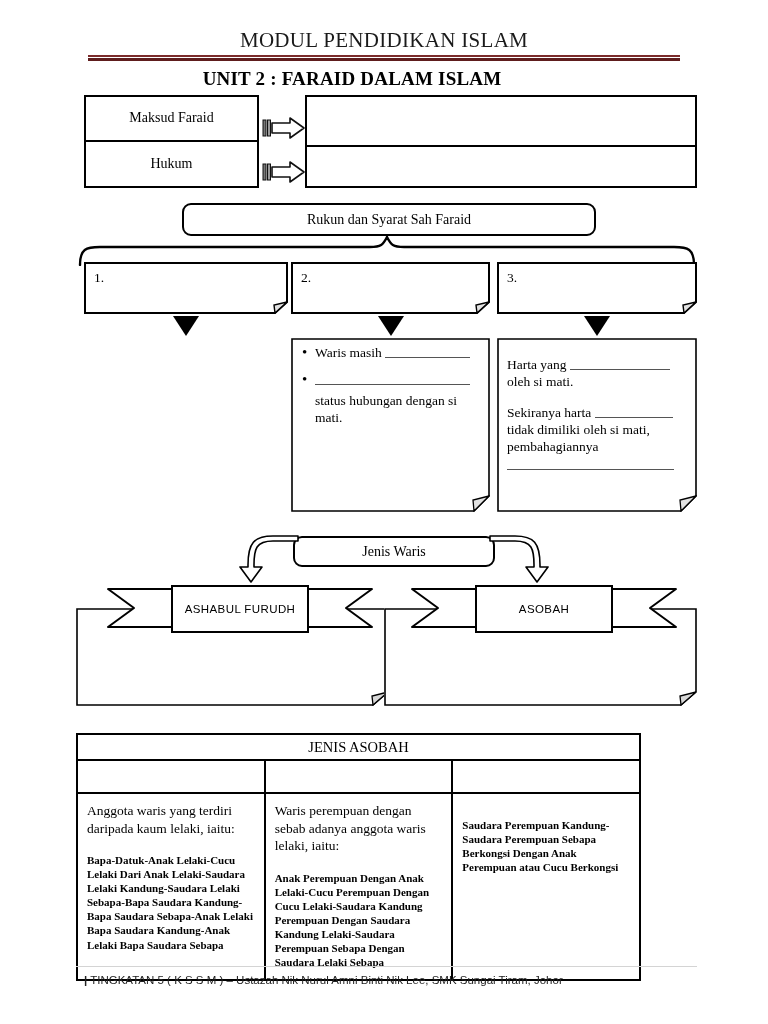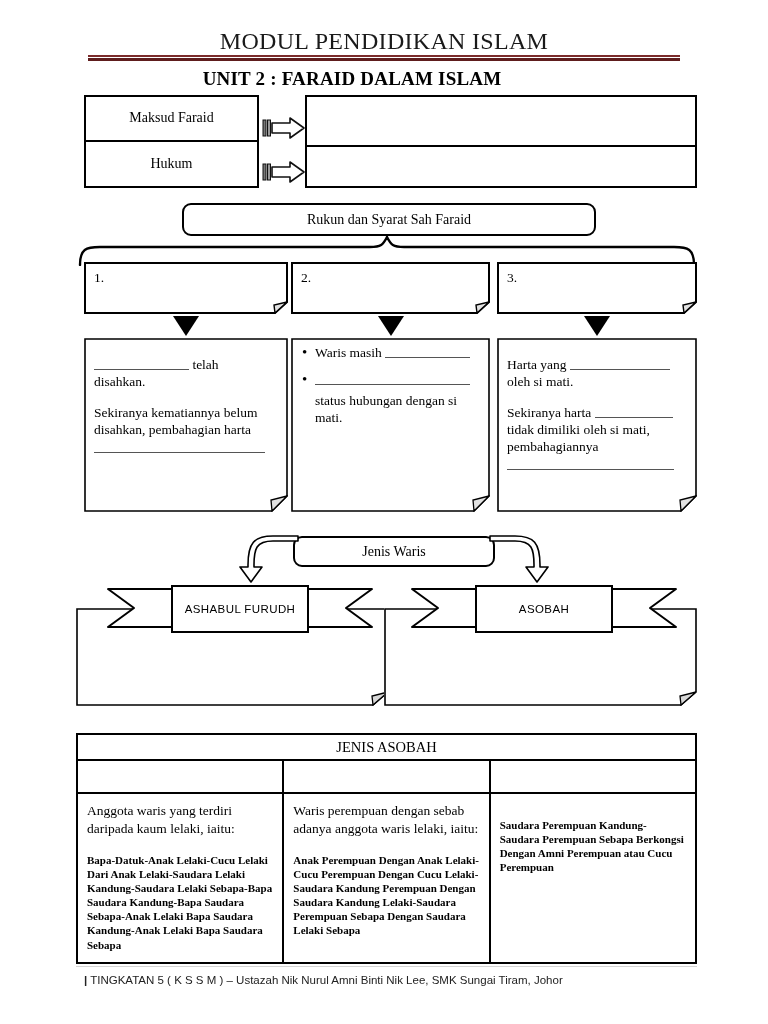--- a/index.html
+++ b/index.html
@@ -10,21 +10,21 @@
     color: #000;
     overflow: hidden;
   }
   .page { position: relative; width: 768px; height: 1024px; }
 
   
   .doc-title {
     position: absolute; left: 0; top: 28px; width: 768px;
     text-align: center;
     font-family: "Liberation Serif", serif;
-    font-size: 24px; letter-spacing: .3px; color: #1a1a1a;
+    font-size: 21px; letter-spacing: .3px; color: #1a1a1a;
   }
   .title-rule {
     position: absolute; left: 88px; top: 55px; width: 592px; height: 7px;
   }
   .title-rule .r1 { position:absolute; left:0; top:0;  width:100%; height:2px; background:#7b2b2b; }
   .title-rule .r2 { position:absolute; left:0; top:3px; width:100%; height:3px; background:#5e1d1d; }
 
   .unit-title {
     position: absolute; left: 0; top: 68px; width: 704px;
     text-align: center;
@@ -109,21 +109,21 @@
   }
   #ribbon-left  { left: 106px; top: 585px; width: 268px; height: 50px; }
   #ribbon-right { left: 410px; top: 585px; width: 268px; height: 50px; }
   #ribbon-left .lbl, #ribbon-right .lbl { padding-bottom: 3px; }
 
   #panel-left  { left: 76px;  top: 608px; width: 313px; height: 98px; }
   #panel-right { left: 384px; top: 608px; width: 313px; height: 98px; }
 
   
   .asobah {
-    position:absolute; left: 76px; top: 733px; width: 621px;
+    position:absolute; left: 76px; top: 733px; width: 565px;
     border: 2.5px solid #000; background:#fff;
   }
   .asobah .thead {
     height: 26px; border-bottom: 2.5px solid #000;
     display:flex; align-items:center; justify-content:center;
     font-size: 14.5px;
   }
   .asobah .subrow { display:flex; height: 33px; border-bottom: 2.5px solid #000; }
   .asobah .subrow .c { flex:1; border-right: 2.5px solid #000; }
   .asobah .subrow .c:last-child { border-right:none; }
@@ -208,36 +208,20 @@
       <path d="M1 1 L199 1 L199 40 L187 51 L1 51 Z" fill="#fff" stroke="#000" stroke-width="2"></path>
       <path d="M199 40 L186 43 L187 51 Z" fill="#e2e2e2" stroke="#000" stroke-width="1.4"></path>
     </svg>
     <div class="content">3.</div>
   </div>
 
   <div class="tri" style="left:173px; top:316px;"></div>
   <div class="tri" style="left:378px; top:316px;"></div>
   <div class="tri" style="left:584px; top:316px;"></div>
 
-  <div class="fold-box" id="cont1">
-    <svg viewBox="0 0 204 174" preserveAspectRatio="none">
-      <path d="M1 1 L203 1 L203 158 L188 173 L1 173 Z" fill="#fff" stroke="#000" stroke-width="1.6"></path>
-      <path d="M203 158 L187 162 L188 173 Z" fill="#e2e2e2" stroke="#000" stroke-width="1.3"></path>
-    </svg>
-    <div class="content" style="padding-top:18px;">
-      <div>
-        <span class="ln" style="width:95px;"></span>
-        <span>telah</span>
-      </div>
-      <div>disahkan.</div>
-      <div class="gap"></div>
-      <div>Sekiranya kematiannya belum disahkan, pembahagian harta</div>
-      <div class="blkline"></div>
-    </div>
-  </div>
 
   <div class="fold-box" id="cont2">
     <svg viewBox="0 0 199 174" preserveAspectRatio="none">
       <path d="M1 1 L198 1 L198 158 L183 173 L1 173 Z" fill="#fff" stroke="#000" stroke-width="1.6"></path>
       <path d="M198 158 L182 162 L183 173 Z" fill="#e2e2e2" stroke="#000" stroke-width="1.3"></path>
     </svg>
     <div class="content" style="padding-top:6px;">
       <ul class="bul">
         <li>
           <span>Waris masih</span>
@@ -331,21 +315,21 @@
     <div class="body">
       <div class="c">
         <div class="lead">Anggota waris yang terdiri daripada kaum lelaki, iaitu:</div>
         <div class="detail">Bapa-Datuk-Anak Lelaki-Cucu Lelaki Dari Anak Lelaki-Saudara Lelaki Kandung-Saudara Lelaki Sebapa-Bapa Saudara Kandung-Bapa Saudara Sebapa-Anak Lelaki Bapa Saudara Kandung-Anak Lelaki Bapa Saudara Sebapa</div>
       </div>
       <div class="c">
         <div class="lead">Waris perempuan dengan sebab adanya anggota waris lelaki, iaitu:</div>
         <div class="detail">Anak Perempuan Dengan Anak Lelaki-Cucu Perempuan Dengan Cucu Lelaki-Saudara Kandung Perempuan Dengan Saudara Kandung Lelaki-Saudara Perempuan Sebapa Dengan Saudara Lelaki Sebapa</div>
       </div>
       <div class="c">
-        <div class="detail">Saudara Perempuan Kandung-Saudara Perempuan Sebapa Berkongsi Dengan Amni Perempuan atau Cucu Perempuan</div>
+        <div class="detail">Saudara Perempuan Kandung-Saudara Perempuan Sebapa Berkongsi Dengan Anak Perempuan atau Cucu Berkongsi</div>
       </div>
     </div>
   </div>
 
   <div class="footer-rule"></div>
   <div class="footer-text">
     <span class="bar">|</span>
     <span>TINGKATAN 5 ( K S S M ) – Ustazah Nik Nurul Amni Binti Nik Lee, SMK Sungai Tiram, Johor</span>
   </div>
 

